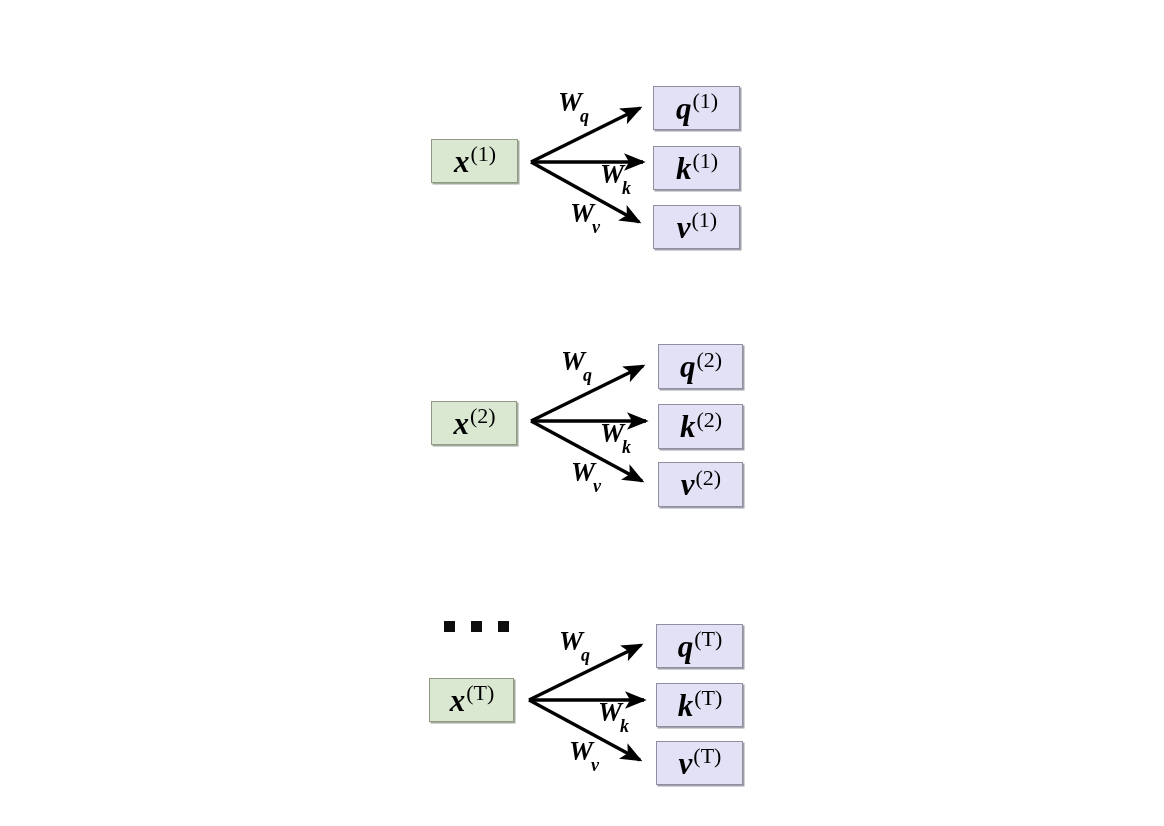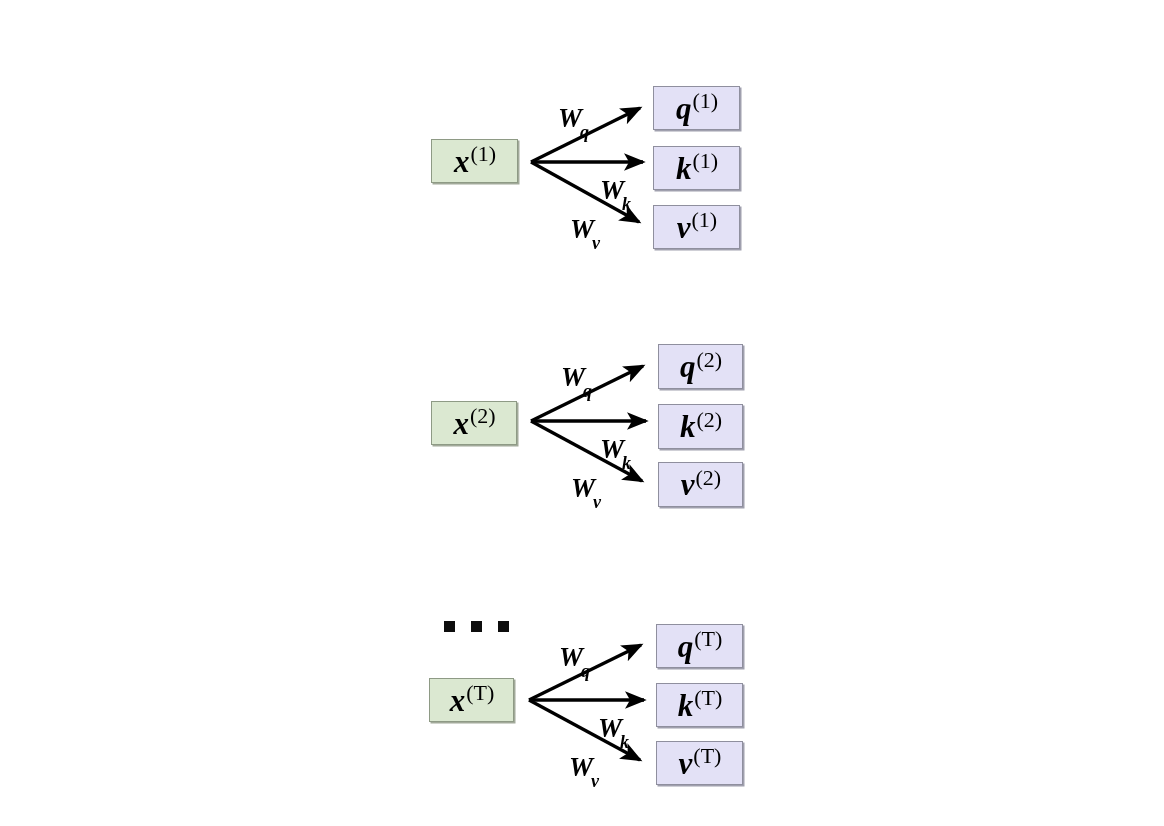--- a/index.html
+++ b/index.html
@@ -71,21 +71,20 @@
   }
 
   
   .wlabel {
     position: absolute;
     font-family: "Liberation Serif", "DejaVu Serif", serif;
     color: #000000;
     white-space: nowrap;
     line-height: 1;
     user-select: none;
-    margin-top: 16px;
   }
   .wlabel .wbase {
     font-weight: bold;
     font-style: italic;
     font-size: 27px;
   }
   .wlabel .wsub {
     font-weight: bold;
     font-style: italic;
     font-size: 18px;

